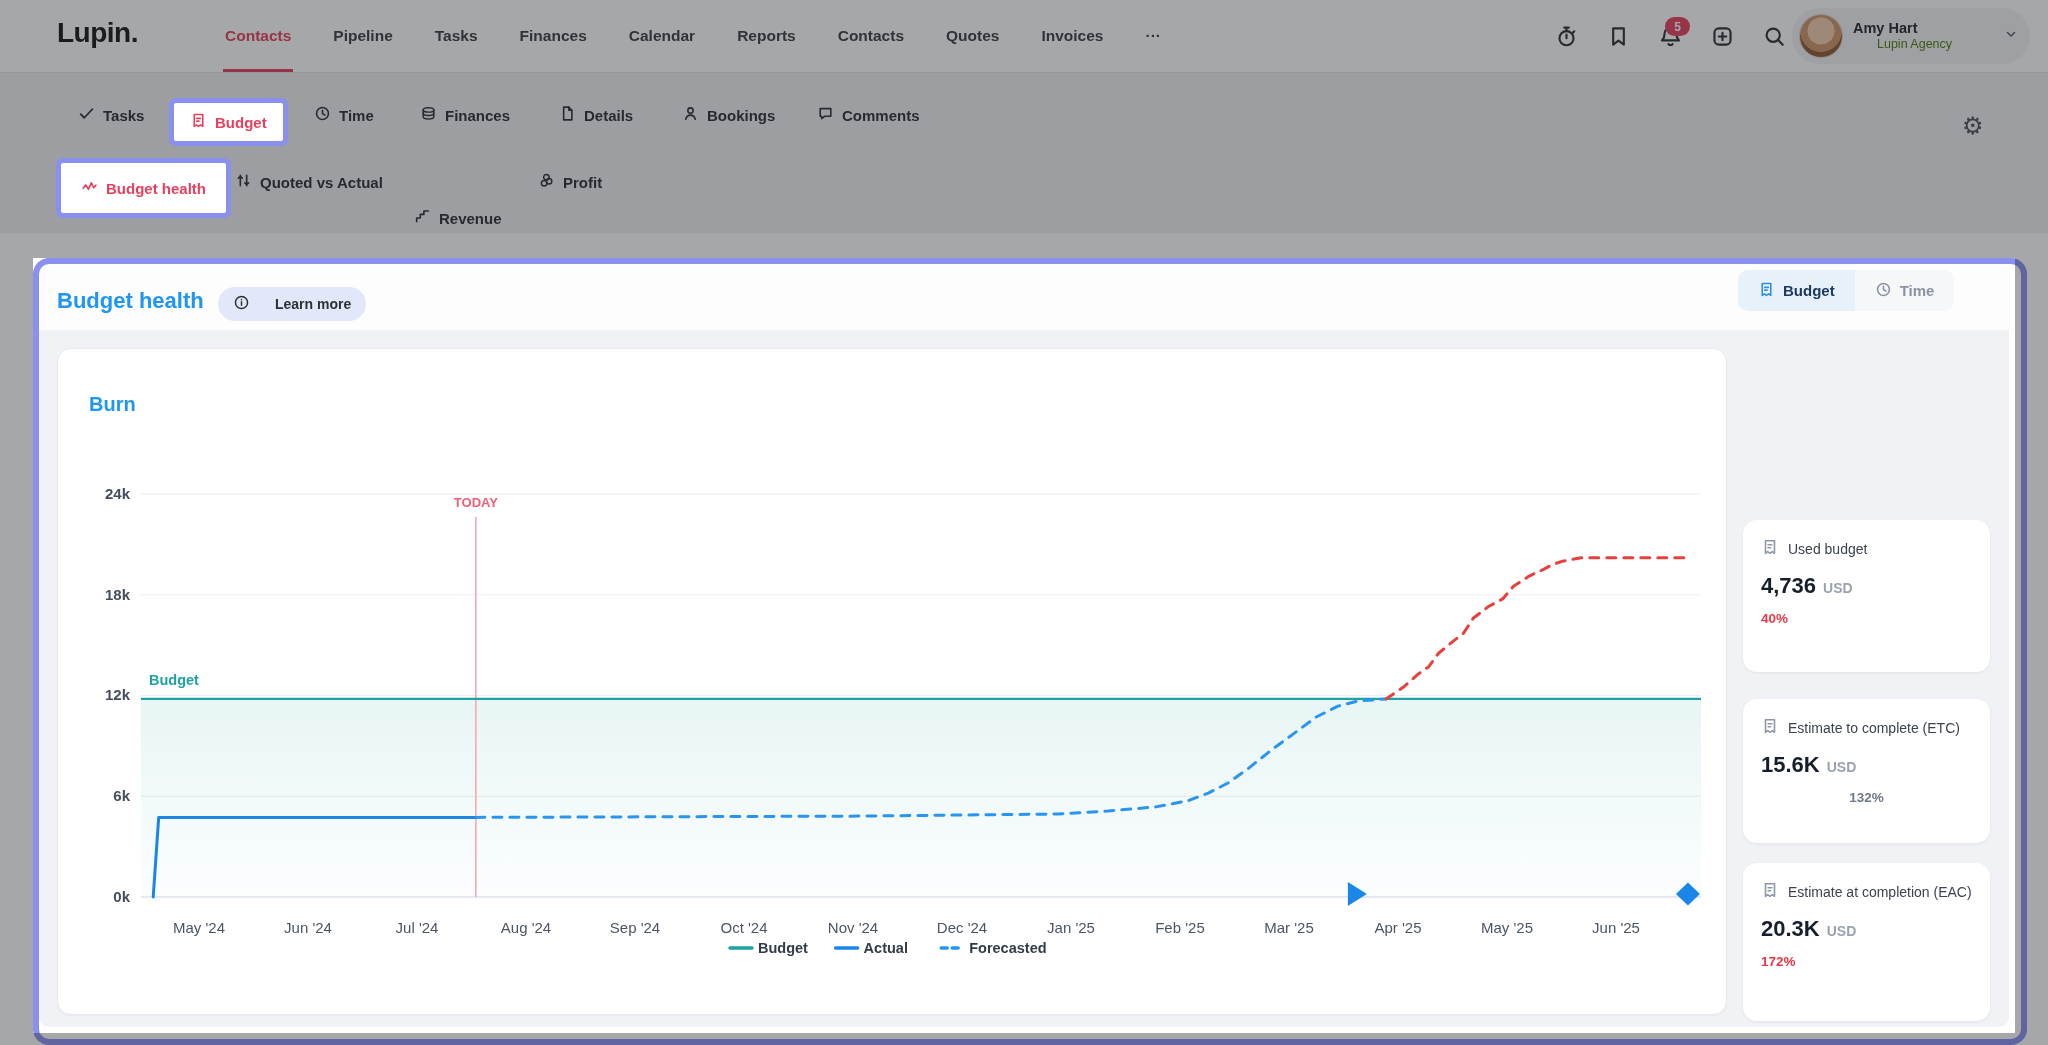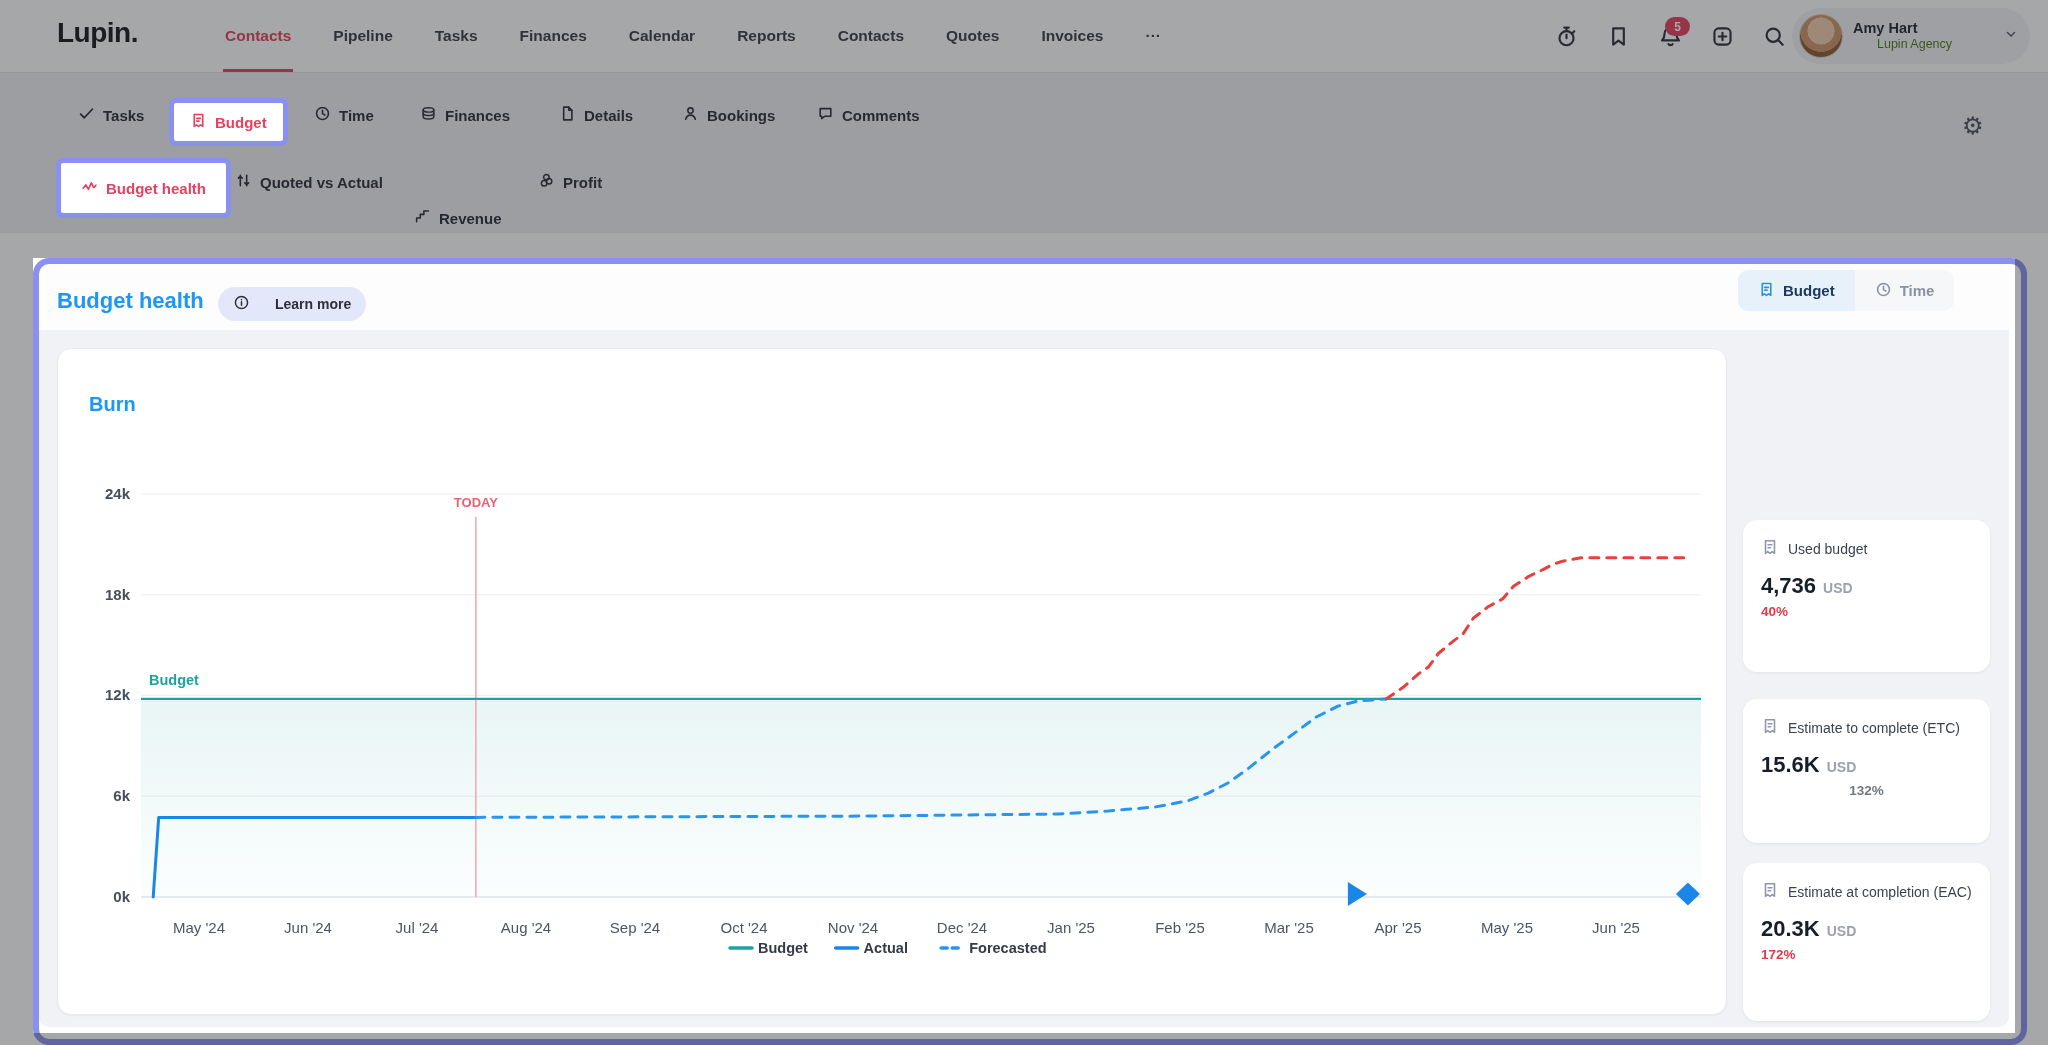--- a/index.html
+++ b/index.html
@@ -54,21 +54,21 @@
   .chart-card svg.plot{position:absolute;left:0;top:0;}
   svg text{font-family:"Liberation Sans",sans-serif;}
 
   
   .stat-card{position:absolute;left:1743px;width:247px;background:#fff;border-radius:14px;box-shadow:0 1px 3px rgba(16,24,40,.07);padding:18px 18px 0 18px;box-sizing:border-box;}
   .stat-head{display:flex;align-items:center;gap:9px;font-size:14px;color:#3b4350;font-weight:500;}
   .stat-head svg{width:18px;height:18px;color:#8d96ab;flex:0 0 auto;}
   .stat-value-row{margin-top:14px;display:flex;align-items:baseline;gap:7px;}
   .stat-value{font-size:22px;font-weight:800;color:#161e2b;}
   .stat-unit{font-size:14px;font-weight:600;color:#9aa2b1;}
-  .stat-pct{margin-top:5px;font-size:13.5px;font-weight:700;}
+  .stat-pct{margin-top:12px;font-size:13.5px;font-weight:700;}
 </style>
 </head>
 <body>
 
 <div class="app">
 
   <div class="nav">
     <div class="logo">Lupin.</div>
     <div class="nav-items" id="nav-items">
         <div class="nav-item active">Contacts</div>

